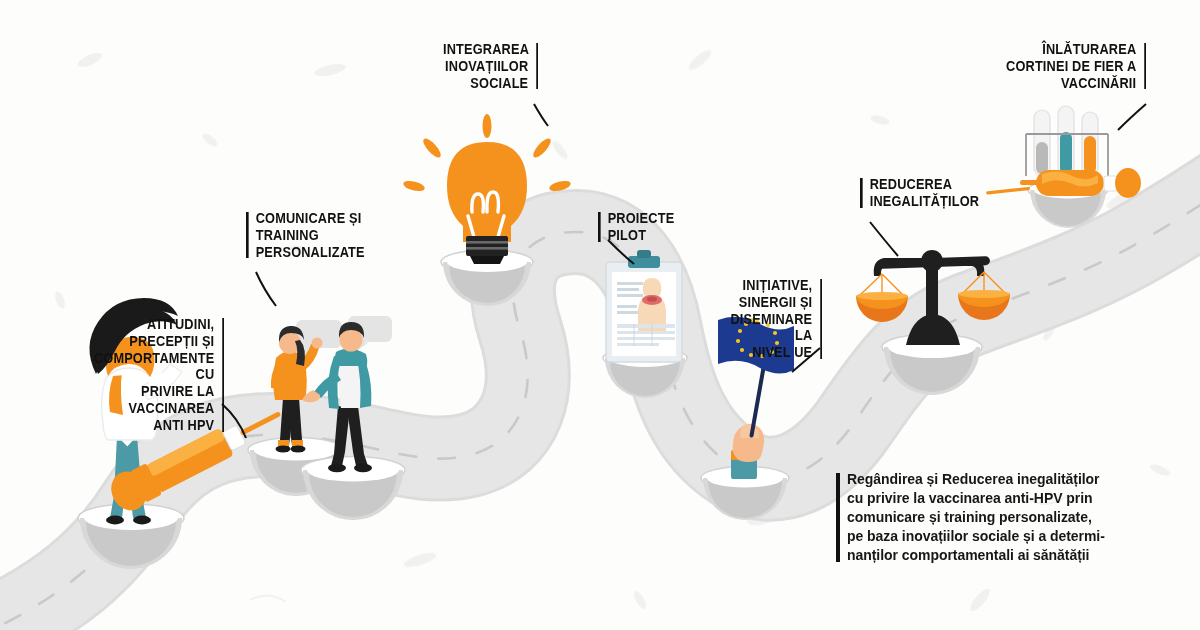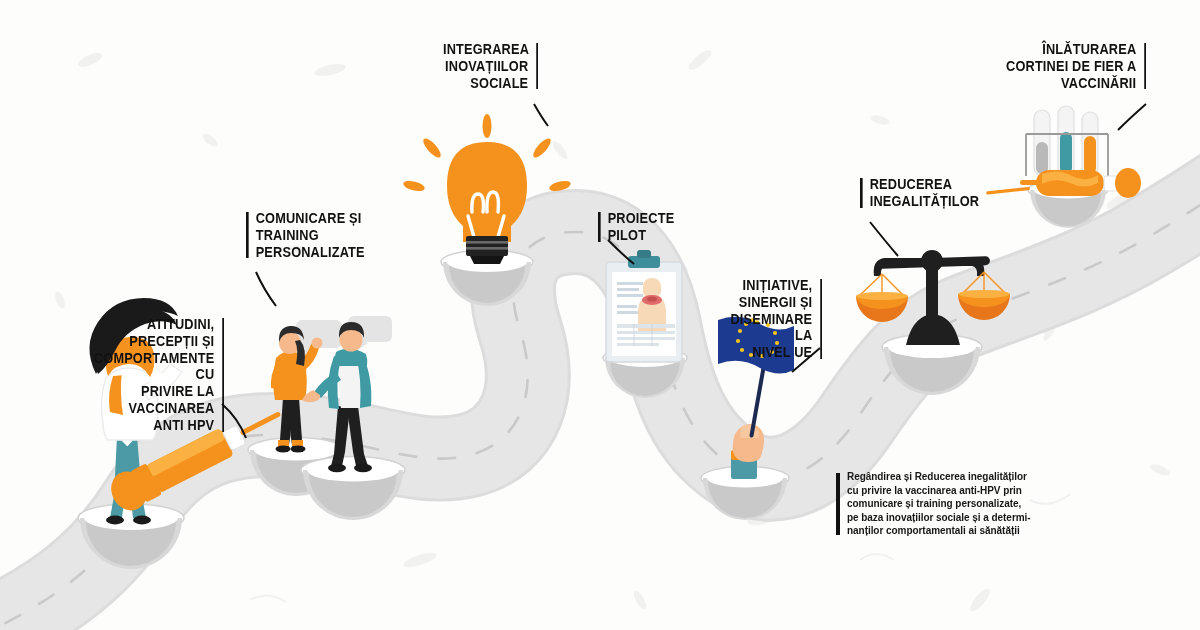--- a/index.html
+++ b/index.html
@@ -33,21 +33,21 @@
     content:""; position:absolute; top:2px; bottom:2px; width:2.5px; background:#111;
   }
   .callout.right::after { right:0; }
   .callout.left::before { left:0; }
 
   
   #desc {
     position:absolute;
     left:836px; top:470px; width:306px;
     font-family:"Liberation Sans", sans-serif;
-    font-size:10px;
+    font-size:14px;
     font-weight:bold;
     line-height:1.355;
     color:#171717;
     padding-left:11px;
     white-space:pre-line;
     letter-spacing:-.05px;
   }
   #desc::before {
     content:""; position:absolute; left:0; top:3px; bottom:3px; width:3.5px; background:#111;
   }

